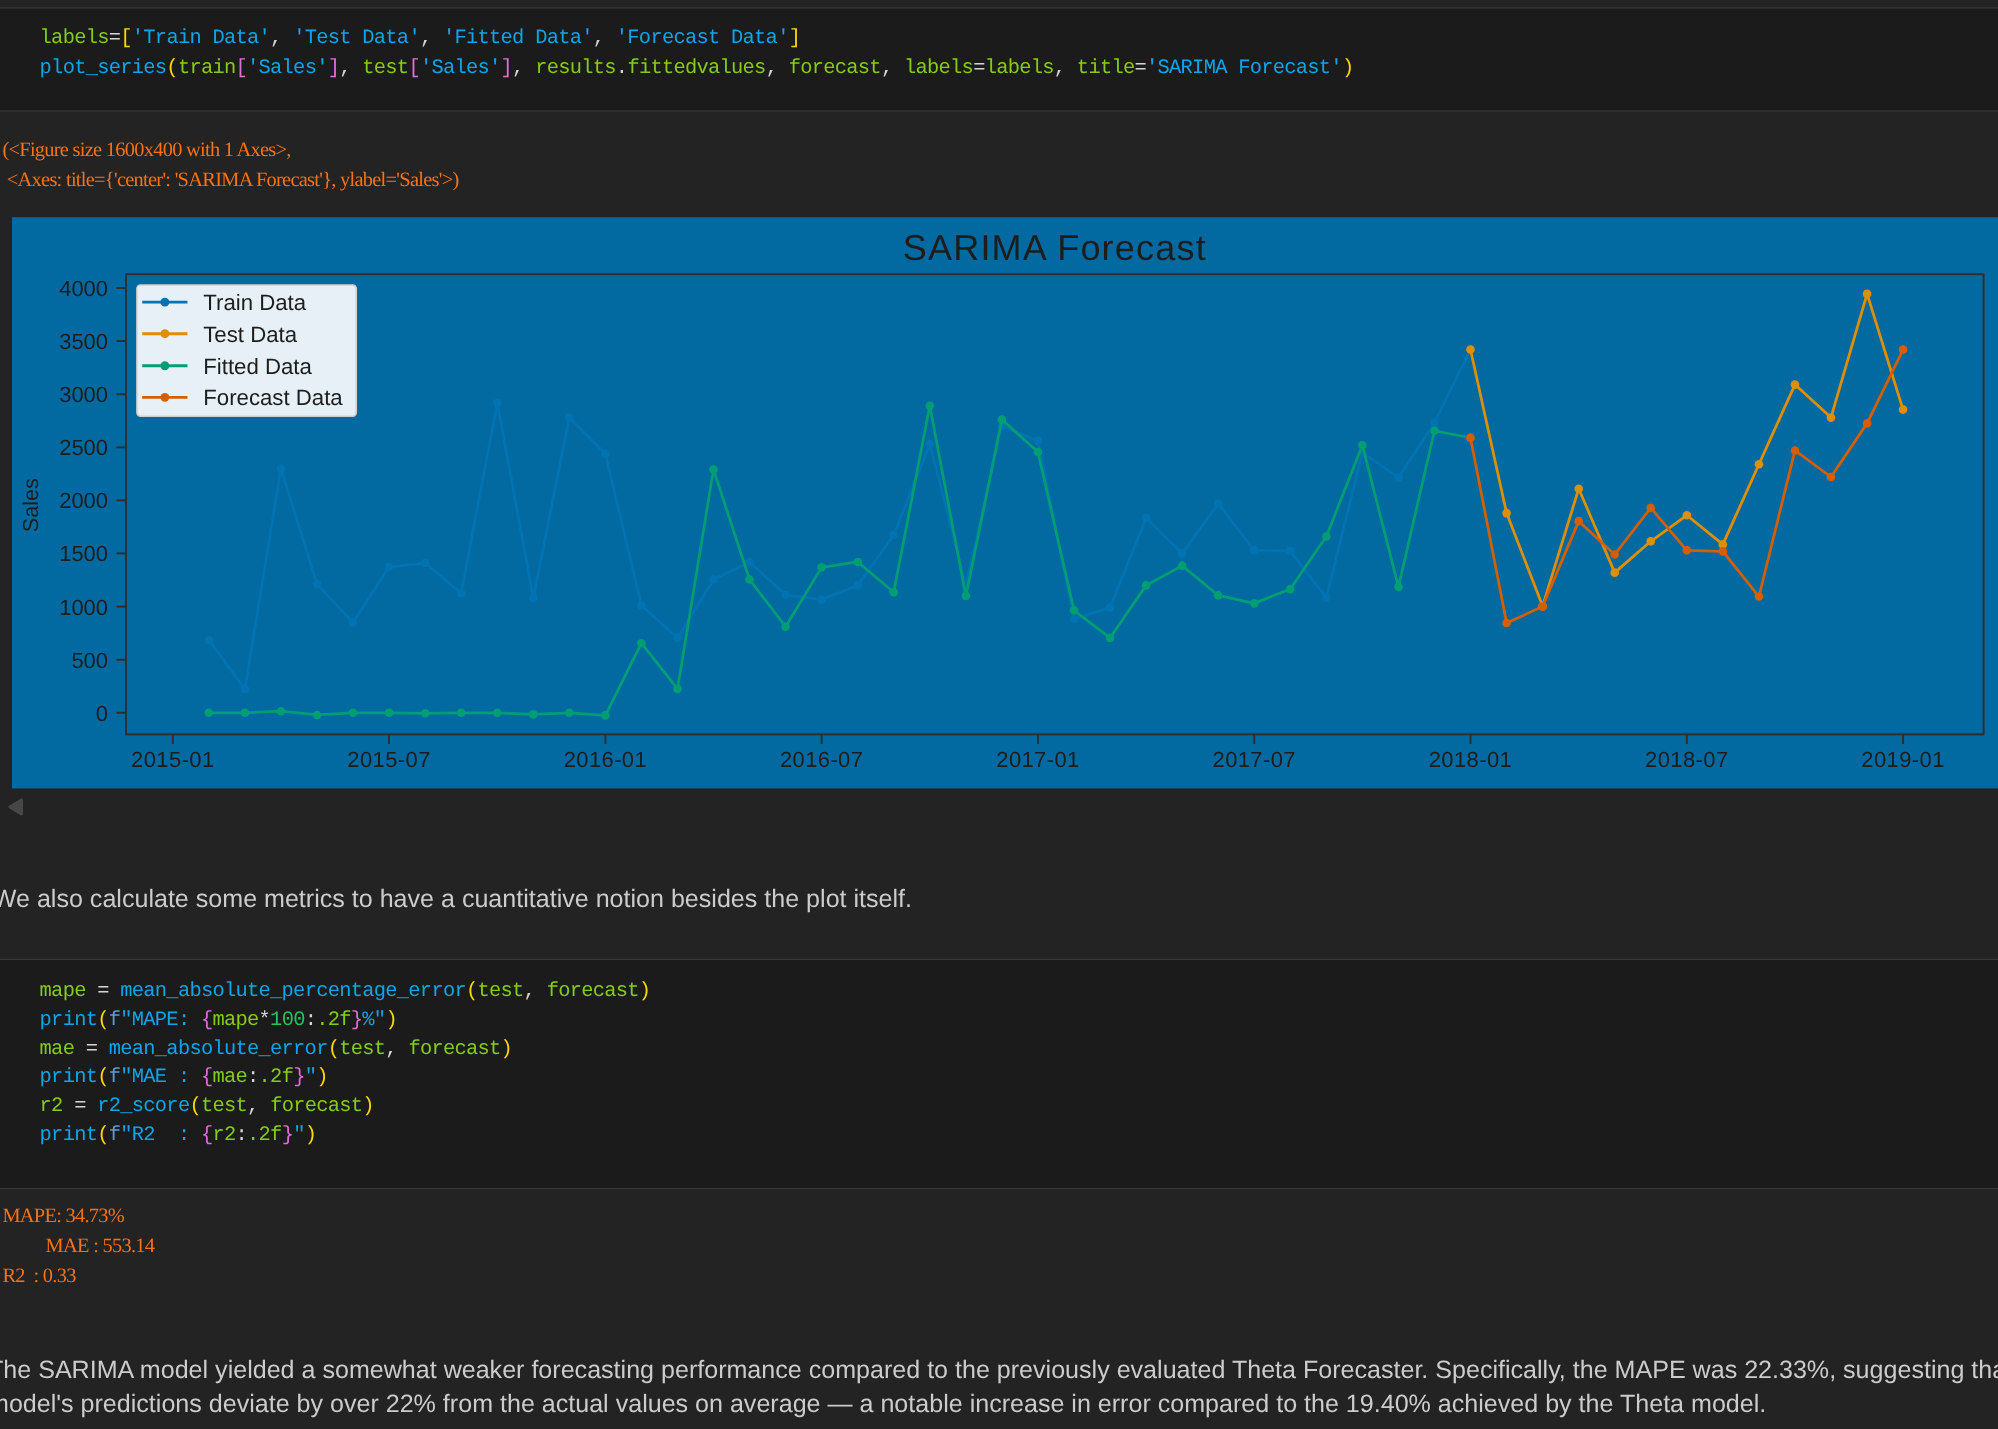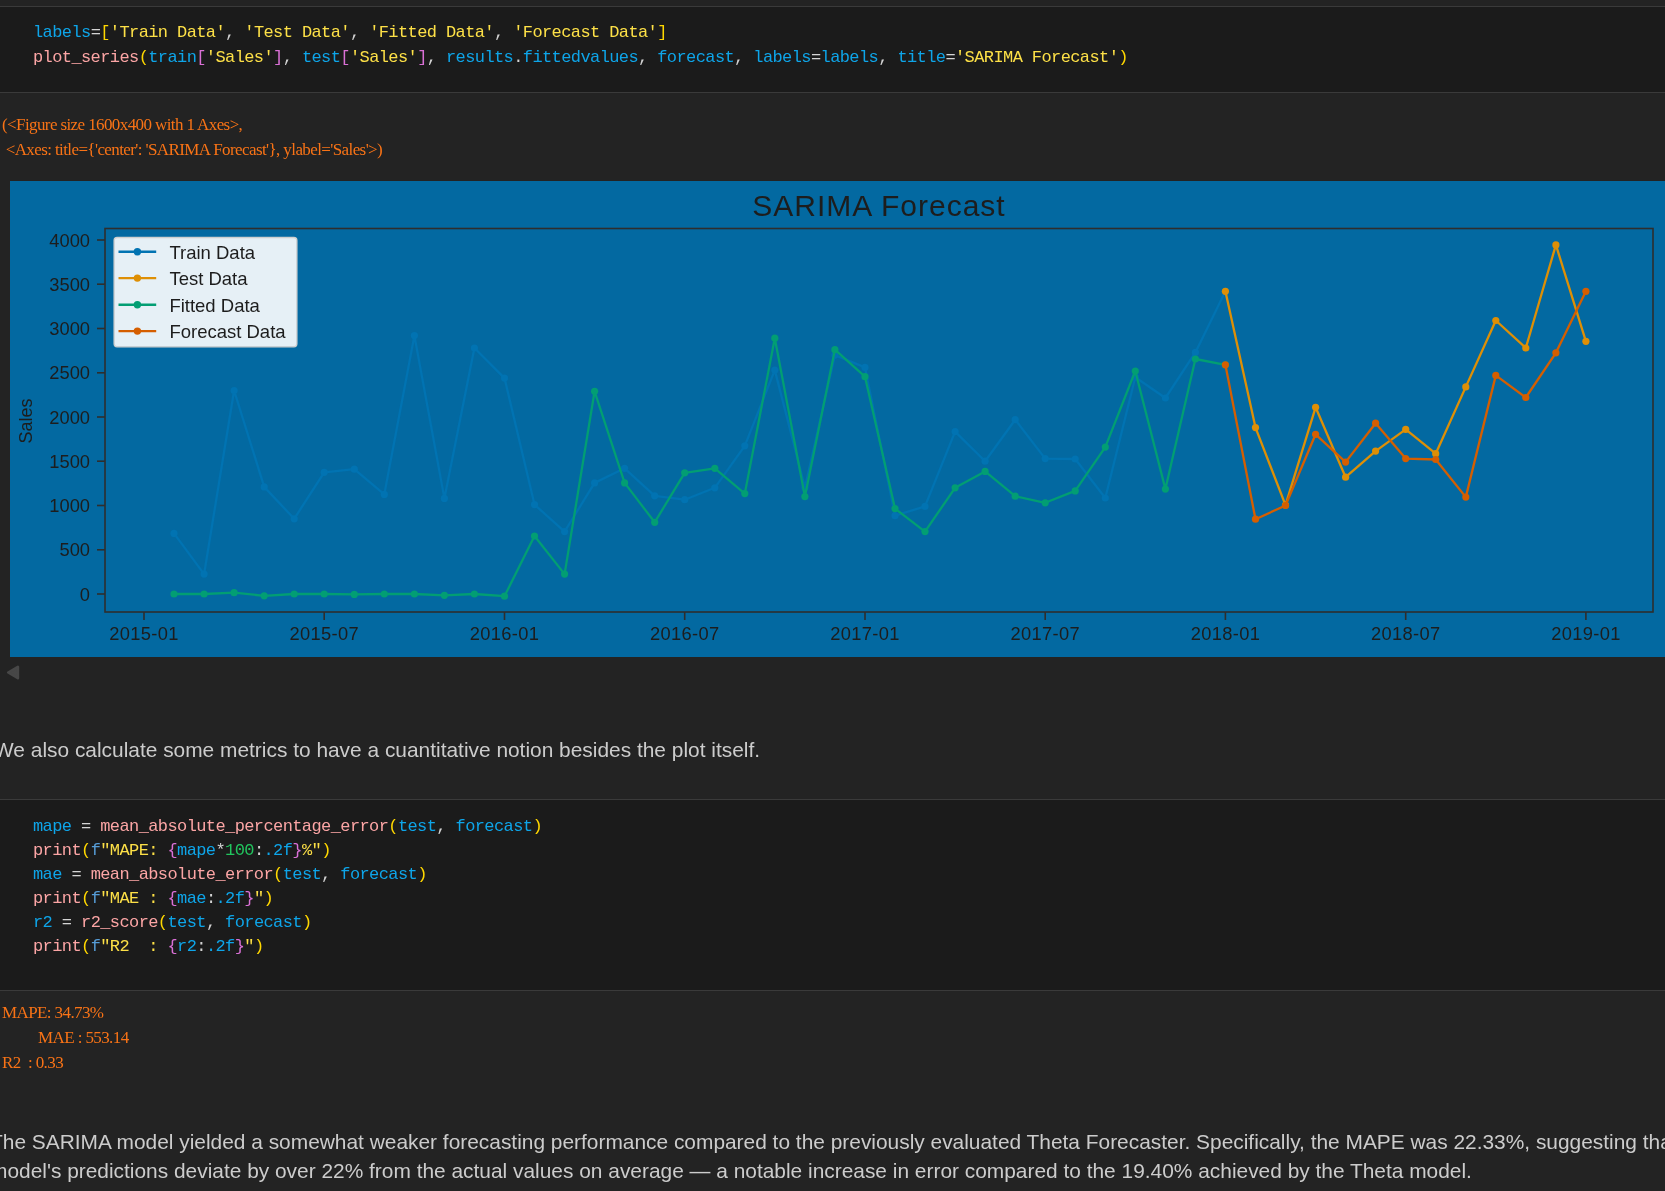--- a/index.html
+++ b/index.html
@@ -1,21 +1,21 @@
 <!DOCTYPE html>
 <html><head>
 <meta charset="utf-8">
 <style>
 html,body{margin:0;padding:0;}
 body{width:1665px;height:1191px;background:#232323;position:relative;overflow:hidden;font-family:"Liberation Sans",sans-serif;}
 .cell{position:absolute;left:-2px;width:1670px;background:#1b1b1b;border:1px solid #3a3a3a;box-sizing:border-box;}
 .codeln{position:absolute;left:33px;white-space:pre;font-family:"Liberation Mono",monospace;font-size:17px;letter-spacing:-0.6px;color:#cccccc;line-height:17px;}
 .outln{position:absolute;left:2px;white-space:pre;font-family:Liberation Serif, serif;font-size:17px;letter-spacing:-0.6px;color:#f97316;line-height:17px;}
 .md{position:absolute;white-space:pre;color:#cccccc;font-size:20.9px;font-family:"Liberation Sans",sans-serif;}
-.v{color:#0ea5e9;}.s{color:#fde047;}.fn{color:#fca5a5;}.b1{color:#ffd700;}.b2{color:#da70d6;}.fp{color:#569cd6;}.n{color:#22c55e;}.w{color:#d4d4d4;}
+.v{color:#84cc16;}.s{color:#0ea5e9;}.fn{color:#0ea5e9;}.b1{color:#ffd700;}.b2{color:#da70d6;}.fp{color:#569cd6;}.n{color:#22c55e;}.w{color:#d4d4d4;}
 </style>
 </head>
 <body>
 
 <div class="cell" style="top:6px;height:87px;"></div>
 <div class="codeln" style="top:24px;"><span class="v">labels</span><span class="w">=</span><span class="b1">[</span><span class="s">'Train Data'</span><span class="w">, </span><span class="s">'Test Data'</span><span class="w">, </span><span class="s">'Fitted Data'</span><span class="w">, </span><span class="s">'Forecast Data'</span><span class="b1">]</span></div>
 <div class="codeln" style="top:49px;"><span class="fn">plot_series</span><span class="b1">(</span><span class="v">train</span><span class="b2">[</span><span class="s">'Sales'</span><span class="b2">]</span><span class="w">, </span><span class="v">test</span><span class="b2">[</span><span class="s">'Sales'</span><span class="b2">]</span><span class="w">, </span><span class="v">results</span><span class="w">.</span><span class="v">fittedvalues</span><span class="w">, </span><span class="v">forecast</span><span class="w">, </span><span class="v">labels</span><span class="w">=</span><span class="v">labels</span><span class="w">, </span><span class="v">title</span><span class="w">=</span><span class="s">'SARIMA Forecast'</span><span class="b1">)</span></div>
 
 <div class="outln" style="top:116px;">(&lt;Figure size 1600x400 with 1 Axes&gt;,</div>
 <div class="outln" style="top:141px;"> &lt;Axes: title={'center': 'SARIMA Forecast'}, ylabel='Sales'&gt;)</div>

